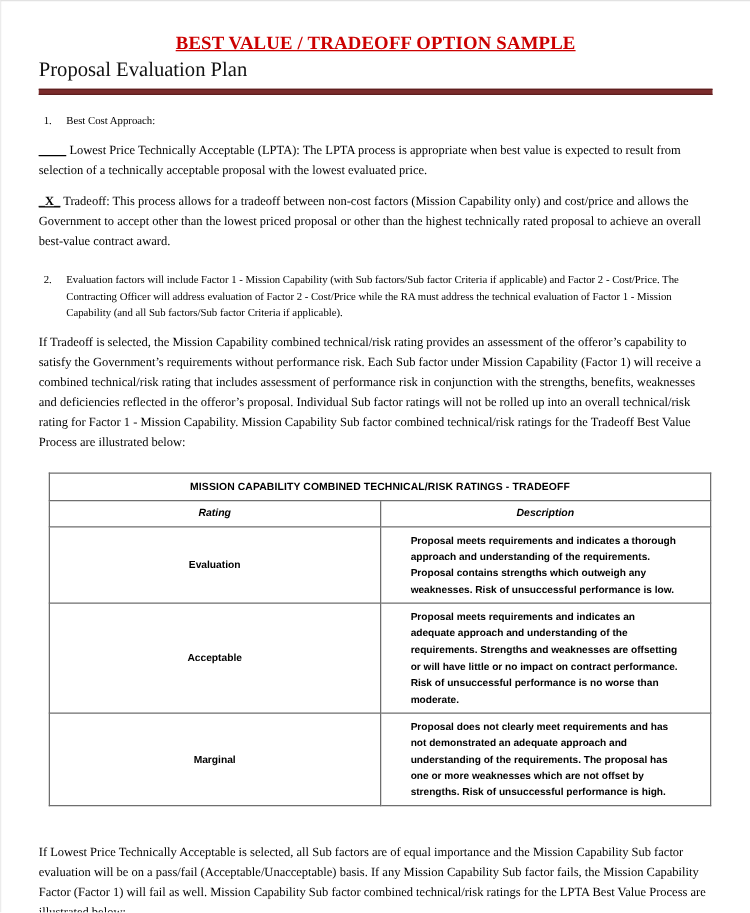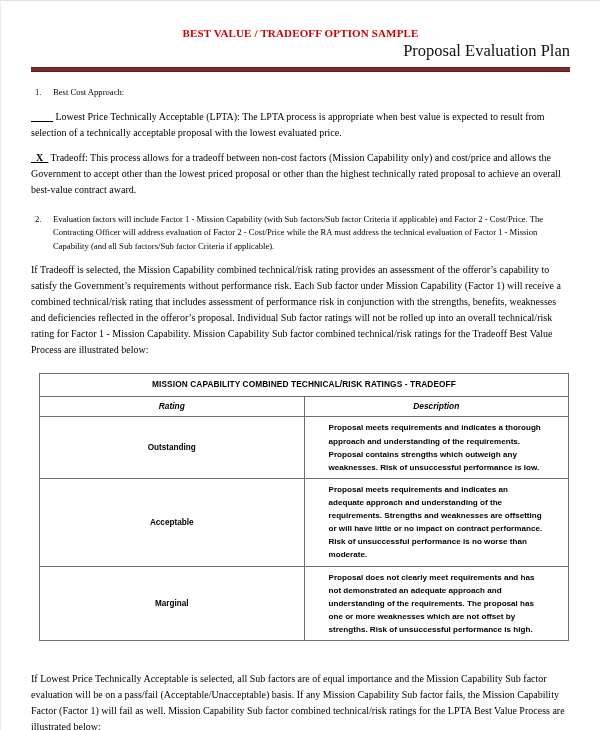--- a/index.html
+++ b/index.html
@@ -29,27 +29,28 @@
   .page-inner {
     padding: 26px 30px 0 30px;
   }
 
   
   .sample-label {
     text-align: center;
     color: #cc0000;
     font-family: "Liberation Serif", "DejaVu Serif", serif;
     font-weight: bold;
-    font-size: 11px;
+    font-size: 15px;
     letter-spacing: 0.15px;
     margin: 0 0 3px 0;
     line-height: 1.1;
+    text-decoration: underline;
   }
   .doc-title {
-    text-align: right;
+    text-align: left;
     font-family: "Liberation Serif", "DejaVu Serif", serif;
     font-size: 16.5px;
     font-weight: normal;
     margin: 0 0 6px 0;
     line-height: 1.15;
     color: #111;
   }
   .rule {
     height: 3px;
     background: #7b2c2c;
@@ -198,21 +199,21 @@
     <table class="tbl tbl-sans">
       <tbody>
         <tr>
           <td class="tbl-title" colspan="2">MISSION CAPABILITY COMBINED TECHNICAL/RISK RATINGS - TRADEOFF</td>
         </tr>
         <tr>
           <td class="tbl-head col-rating">Rating</td>
           <td class="tbl-head">Description</td>
         </tr>
         <tr>
-          <td class="rating-cell col-rating">Outstanding</td>
+          <td class="rating-cell col-rating">Evaluation</td>
           <td>Proposal meets requirements and indicates a thorough approach and understanding of the requirements.  Proposal contains strengths which outweigh any weaknesses.  Risk of unsuccessful performance is low.</td>
         </tr>
         <tr>
           <td class="rating-cell col-rating">Acceptable</td>
           <td>Proposal meets requirements and indicates an adequate approach and understanding of the requirements.  Strengths and weaknesses are offsetting or will have little or no impact on contract performance.  Risk of unsuccessful performance is no worse than moderate.</td>
         </tr>
         <tr>
           <td class="rating-cell col-rating">Marginal</td>
           <td>Proposal does not clearly meet requirements and has not demonstrated an adequate approach and understanding of the requirements.  The proposal has one or more weaknesses which are not offset by strengths.  Risk of unsuccessful performance is high.</td>
         </tr>

